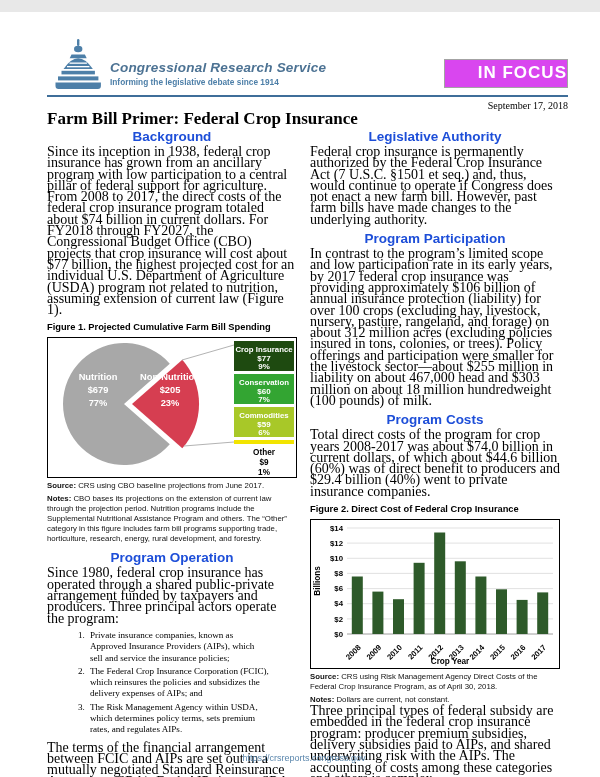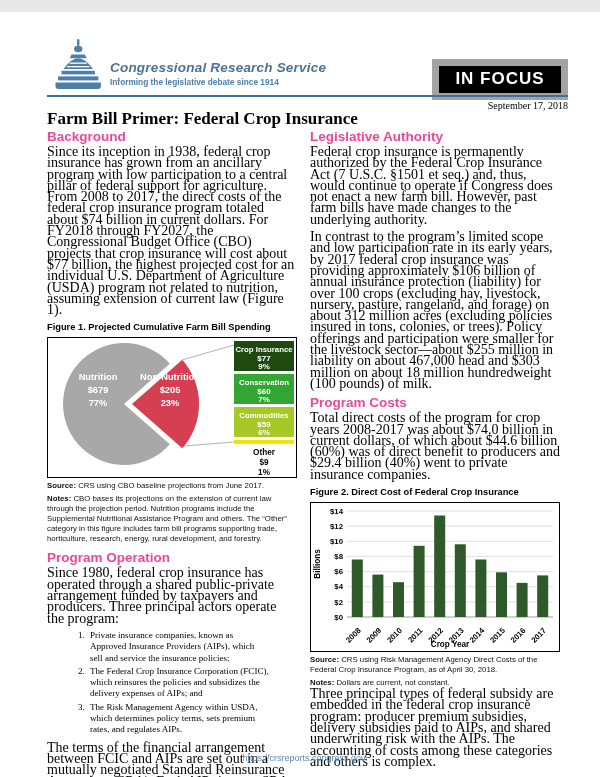--- a/index.html
+++ b/index.html
@@ -4,31 +4,31 @@
 <style>
   html,body{margin:0;padding:0;background:#e8e8e8;}
   .page{position:relative;width:600px;height:777px;margin:12px auto;background:#fff;
         font-family:"Liberation Serif",serif;color:#000;overflow:hidden;}
 
   
   .logo{position:absolute;left:55px;top:26px;display:flex;align-items:flex-end;gap:9px;}
   .logo-text{padding-bottom:3px;}
   .logo-title{font:italic bold 13.5px "Liberation Sans",sans-serif;color:#4c7293;letter-spacing:.2px;}
   .logo-tagline{font:bold 8.3px "Liberation Sans",sans-serif;color:#4d7fa8;margin-top:2px;}
-  .badge{position:absolute;right:32px;top:47px;width:122px;height:27px;background:#000000;
-         border:7px solid #a3a3a3;color:#fff;font:bold 17px/26px "Liberation Sans",sans-serif;
-         text-align:center;letter-spacing:1px;}
+  .badge{position:absolute;right:32px;top:47px;width:122px;height:27px;background:#d946ef;
+         border:1px solid #a3a3a3;color:#fff;font:bold 17px/26px "Liberation Sans",sans-serif;
+         text-align:right;letter-spacing:1px;}
   .rule{position:absolute;left:47px;right:32px;top:83px;height:2px;background:#3f6e99;}
   .date{position:absolute;right:32px;top:88px;font-size:10px;}
   h1{position:absolute;left:47px;top:97px;margin:0;font:bold 17px "Liberation Serif",serif;}
 
   
   .columns{position:absolute;left:47px;top:117px;width:513px;display:flex;gap:13px;}
   .col{width:250px;}
-  h2{font:bold 13.5px "Liberation Sans",sans-serif;color:#ec4899;margin:6px 0 2px;}
+  h2{font:bold 13.5px "Liberation Sans",sans-serif;color:#1d4ed8;margin:6px 0 2px;text-align:center;}
   .col > h2:first-child{margin-top:0;}
   p.body{font-size:14px;line-height:11.3px;margin:0 0 6px;}
   .fig-caption{font:bold 9.3px/13px "Liberation Sans",sans-serif;margin:6px 0 3px;}
   .figure{border:1px solid #000;background:#fff;}
   .figure svg{display:block;}
   .src{font:7.8px/10px "Liberation Sans",sans-serif;margin:3px 0 0;color:#111;}
   .src b{font-weight:bold;}
   ol{margin:4px 0 6px;padding:0 28px 0 40px;font-size:9.1px;line-height:11.3px;}
   li{margin:0 0 2px;padding-left:3px;}
   .mt6{margin-top:6px;}
@@ -116,20 +116,21 @@
         <li>The Federal Crop Insurance Corporation (FCIC), which reinsures the policies and subsidizes the delivery expenses of AIPs; and</li>
         <li>The Risk Management Agency within USDA, which determines policy terms, sets premium rates, and regulates AIPs.</li>
       </ol>
       <p class="body">The terms of the financial arrangement between FCIC and AIPs are set out in a mutually negotiated Standard Reinsurance Agreement (SRA). Each AIP signs an SRA with FCIC annually.</p>
     </div>
 
     <div class="col">
       <h2>Legislative Authority</h2>
       <p class="body">Federal crop insurance is permanently authorized by the Federal Crop Insurance Act (7 U.S.C. §1501 et seq.) and, thus, would continue to operate if Congress does not enact a new farm bill. However, past farm bills have made changes to the underlying authority.</p>
 
+      <h2>Program Participation</h2>
       <p class="body">In contrast to the program’s limited scope and low participation rate in its early years, by 2017 federal crop insurance was providing approximately $106 billion of annual insurance protection (liability) for over 100 crops (excluding hay, livestock, nursery, pasture, rangeland, and forage) on about 312 million acres (excluding policies insured in tons, colonies, or trees). Policy offerings and participation were smaller for the livestock sector—about $255 million in liability on about 467,000 head and $303 million on about 18 million hundredweight (100 pounds) of milk.</p>
 
       <h2>Program Costs</h2>
       <p class="body">Total direct costs of the program for crop years 2008-2017 was about $74.0 billion in current dollars, of which about $44.6 billion (60%) was of direct benefit to producers and $29.4 billion (40%) went to private insurance companies.</p>
 
       <div class="fig-caption">Figure 2. Direct Cost of Federal Crop Insurance</div>
       <div class="figure">
         <svg id="fig2-svg" width="248" height="148" viewBox="0 0 248 148">
           <text x="139" y="144" text-anchor="middle" font-size="8.2" font-weight="bold">Crop Year</text>
           <text x="9" y="61" text-anchor="middle" font-size="8.2" font-weight="bold" transform="rotate(-90 9 61)">Billions</text>

